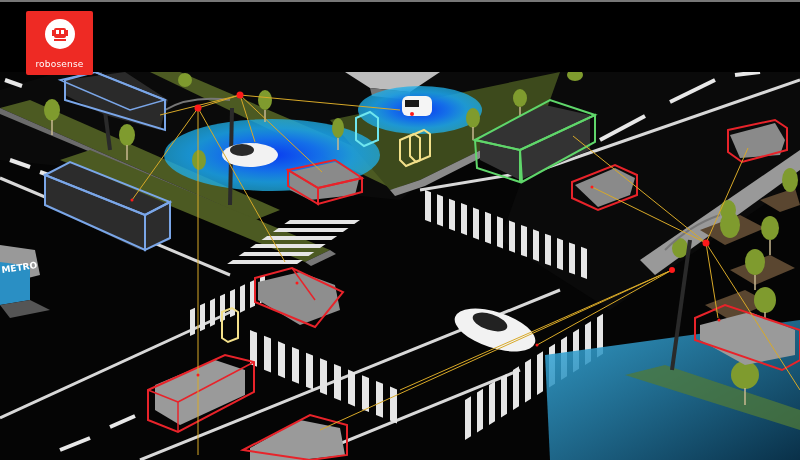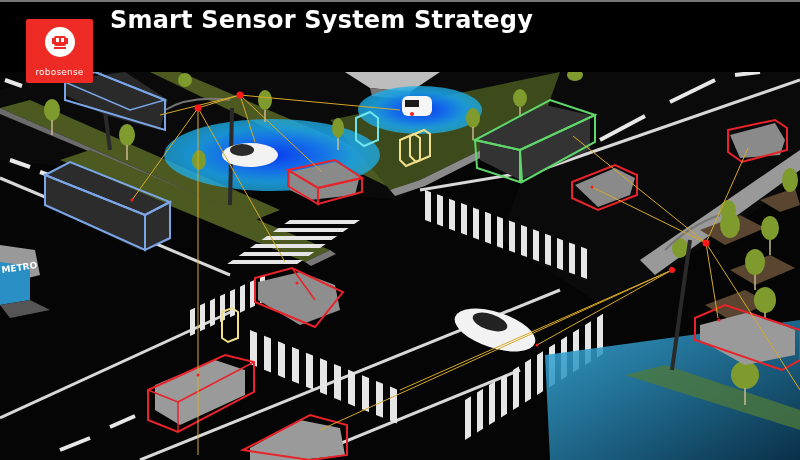--- a/index.html
+++ b/index.html
@@ -1,19 +1,19 @@
 <!DOCTYPE html>
 <html><head>
 <meta charset="utf-8">
 <style>
   html,body{margin:0;padding:0;background:#000;}
   body{width:800px;height:460px;overflow:hidden;position:relative;font-family:"DejaVu Sans","Liberation Sans",sans-serif;}
   .header{position:absolute;left:0;top:0;width:800px;height:72px;background:#000;z-index:5;}
   .header-line{position:absolute;left:0;top:0;width:800px;height:2px;background:#777;}
-  .logo{position:absolute;left:26px;top:19px;width:67px;height:64px;background:#ee2a24;border-radius:2px;}
+  .logo{position:absolute;left:26px;top:11px;width:67px;height:64px;background:#ee2a24;border-radius:2px;}
   .logo-circle{position:absolute;left:19px;top:8px;width:30px;height:30px;border-radius:50%;background:#fff;}
   .logo-text{position:absolute;left:0;width:67px;top:48px;text-align:center;color:#fff;font-size:9px;letter-spacing:0.2px;font-family:"DejaVu Sans",sans-serif;}
   .title{position:absolute;left:110px;top:6px;color:#fff;font-size:24px;font-weight:bold;letter-spacing:0.2px;white-space:nowrap;}
   .subtitle{position:absolute;left:110px;top:37px;color:#fff;font-size:21px;white-space:nowrap;letter-spacing:0.1px;}
   .scene{position:absolute;left:0;top:72px;width:800px;height:388px;}
   .metro-label{font-family:"DejaVu Sans",sans-serif;font-weight:bold;font-size:9px;fill:#fff;}
 </style>
 </head>
 <body>
 
@@ -25,21 +25,20 @@
         <rect x="9" y="9" width="12" height="10" rx="2" fill="#ee2a24"></rect>
         <rect x="7" y="11" width="2" height="6" fill="#ee2a24"></rect>
         <rect x="21" y="11" width="2" height="6" fill="#ee2a24"></rect>
         <rect x="11" y="11" width="3" height="4" fill="#fff"></rect>
         <rect x="16" y="11" width="3" height="4" fill="#fff"></rect>
         <rect x="9" y="20" width="12" height="2" fill="#ee2a24"></rect>
       </svg>
     </div>
     <div class="logo-text">robosense</div>
   </div>
-  <div class="title">Smart Sensor System Strategy</div>
 </div>
 
 <div class="scene">
   <svg width="800" height="388" viewBox="0 72 800 388" xmlns="http://www.w3.org/2000/svg">
     <defs>
       <radialGradient id="scanGrad" cx="50%" cy="50%" r="50%">
         <stop offset="0%" stop-color="#0a3cf0"></stop>
         <stop offset="45%" stop-color="#1470e8"></stop>
         <stop offset="75%" stop-color="#1aa0e6" stop-opacity="0.9"></stop>
         <stop offset="100%" stop-color="#1fb0e8" stop-opacity="0.75"></stop>

